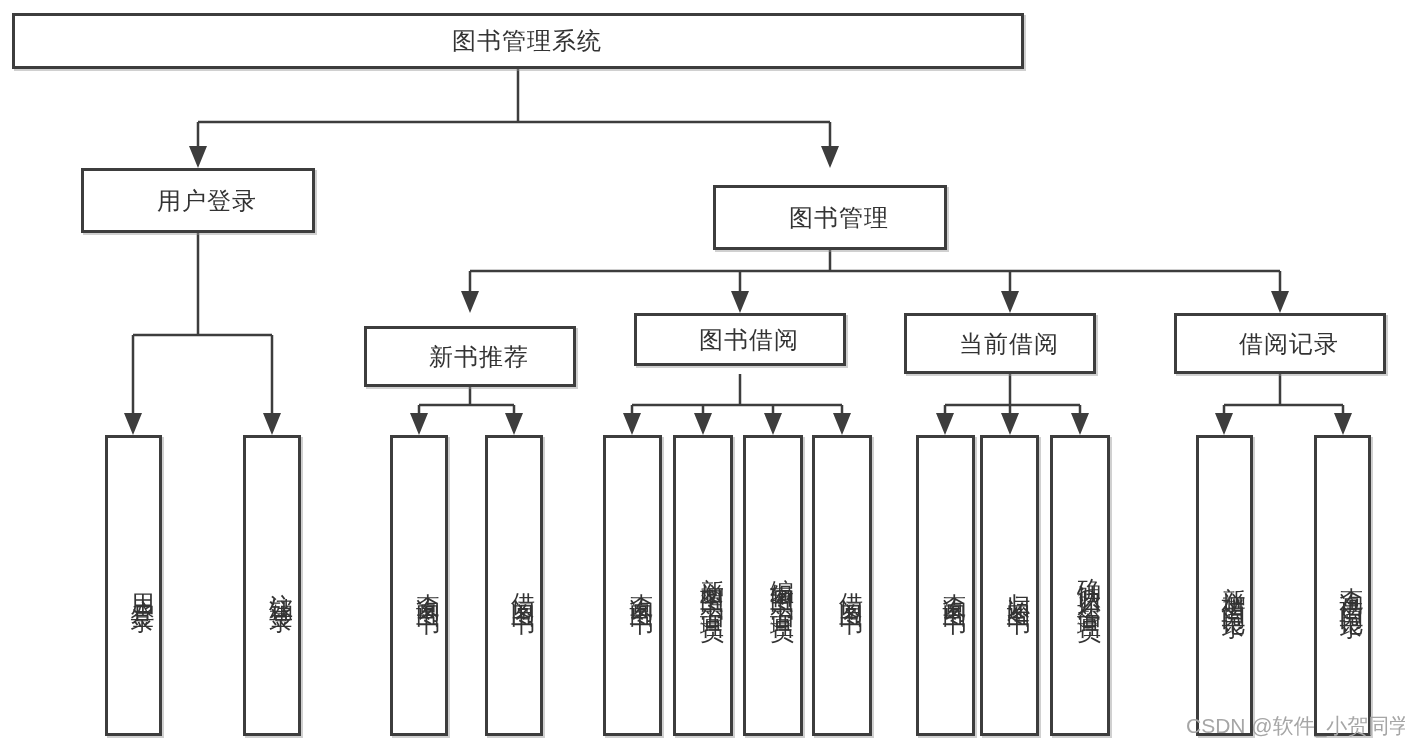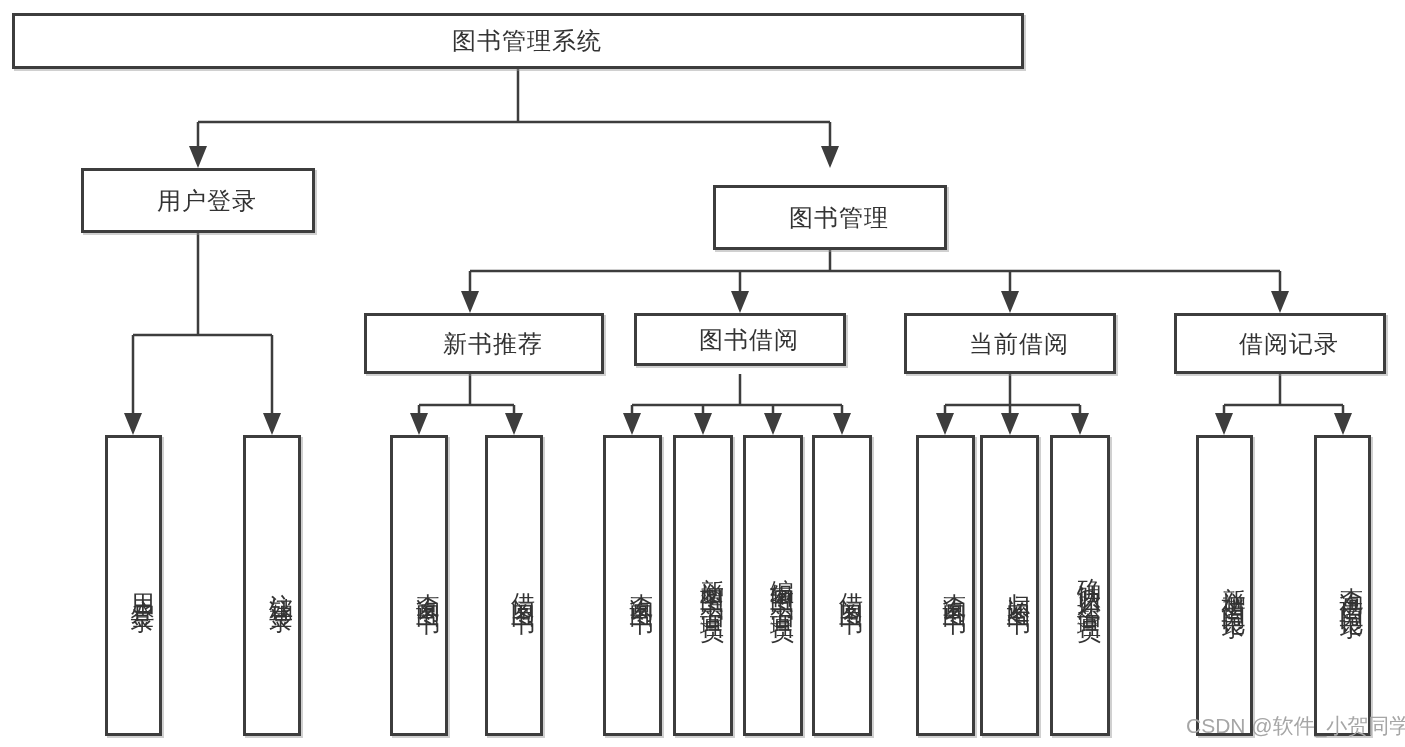--- a/index.html
+++ b/index.html
@@ -90,27 +90,27 @@
     <span class="lbl">图书管理系统</span>
   </div>
 
   <div class="node" style="left:81px; top:168px; width:234px; height:65px;">
     <span class="lbl">用户登录</span>
   </div>
   <div class="node" style="left:713px; top:168px; width:234px; height:65px;margin-top:17px;">
     <span class="lbl">图书管理</span>
   </div>
 
-  <div class="node" style="left:364px; top:313px; width:240px; height:61px;">
+  <div class="node" style="left:364px; top:326px; width:212px; height:61px;">
     <span class="lbl">新书推荐</span>
   </div>
   <div class="node" style="left:634px; top:313px; width:212px; height:53px;">
     <span class="lbl">图书借阅</span>
   </div>
-  <div class="node" style="left:904px; top:313px; width:212px; height:61px;">
+  <div class="node" style="left:904px; top:313px; width:192px; height:61px;">
     <span class="lbl">当前借阅</span>
   </div>
   <div class="node" style="left:1174px; top:313px; width:212px; height:61px;justify-content:center;">
     <span class="lbl">借阅记录</span>
   </div>
 
   <div class="node leaf" style="left:105px; top:435px; width:57px; height:301px;">
     <span class="lbl">用户登录</span>
   </div>
   <div class="node leaf" style="left:243px; top:435px; width:58px; height:301px;">

